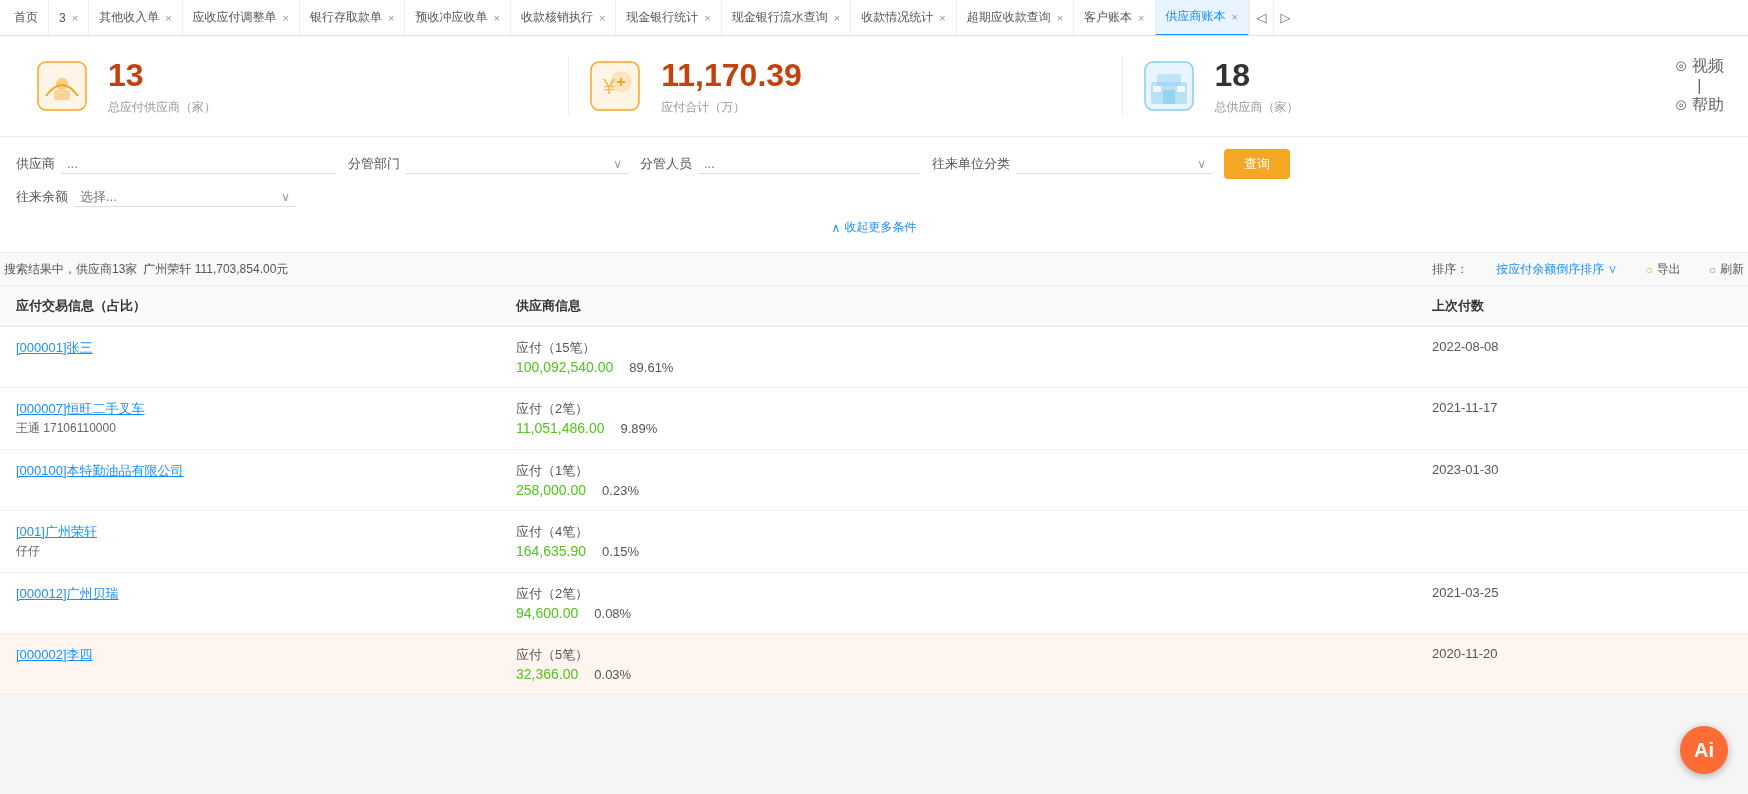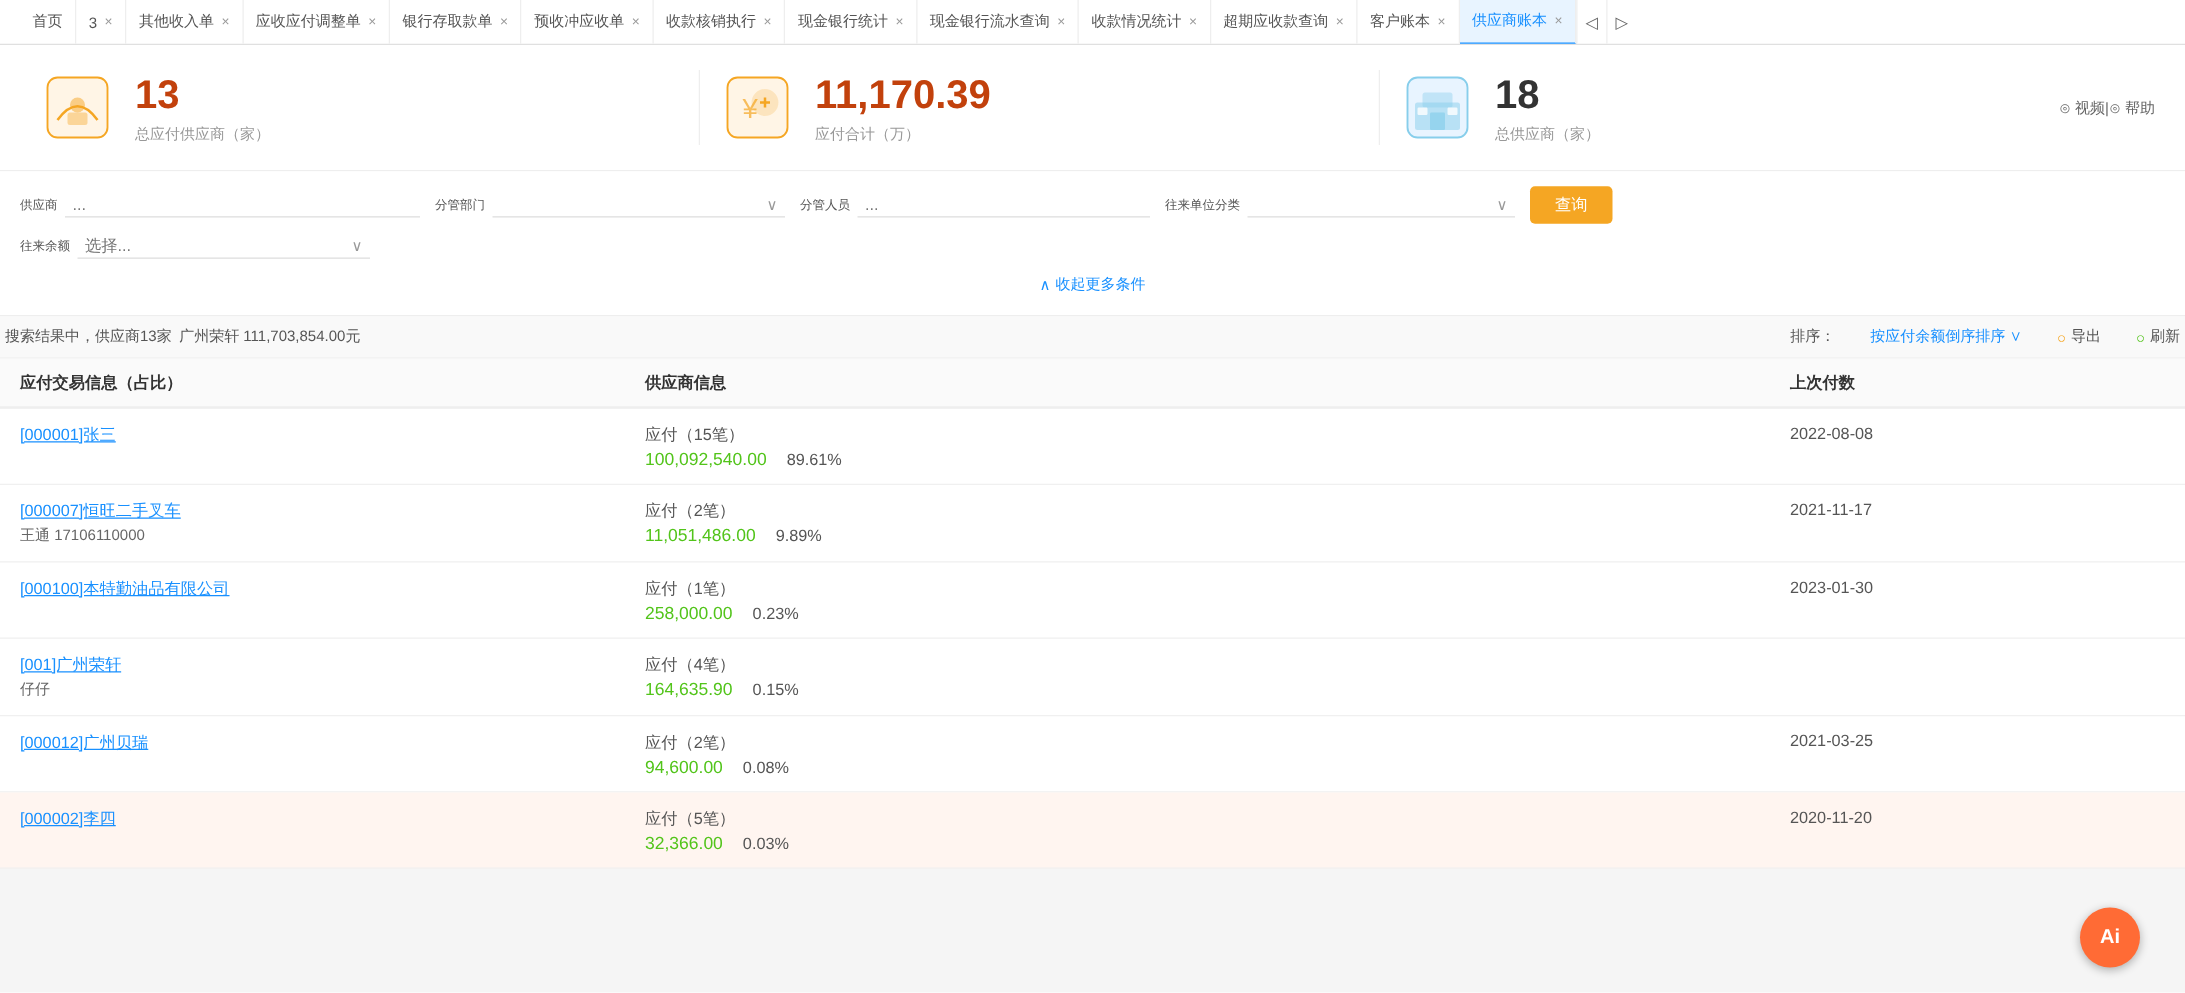--- a/index.html
+++ b/index.html
@@ -1,43 +1,43 @@
 <!DOCTYPE html>
 <html><head>
   <meta charset="utf-8">
   <style>
     * { margin: 0; padding: 0; box-sizing: border-box; }
     body { font-family: "Microsoft YaHei", Arial, sans-serif; font-size: 13px; background: #f5f5f5; color: #333; width: 1748px; min-height: 794px; overflow-x: hidden; }
 
     
-    .top-nav { display: flex; align-items: center; background: #fff; border-bottom: 1px solid #e0e0e0; height: 36px; padding: 0 16px; overflow: hidden; }
+    .top-nav { display: flex; align-items: center; background: #fff; border-bottom: 1px solid #e0e0e0; height: 36px; padding: 0 4px; overflow: hidden; }
     .nav-tab { display: flex; align-items: center; padding: 0 10px; height: 36px; font-size: 12px; color: #555; cursor: pointer; white-space: nowrap; border-right: 1px solid #eee; }
     .nav-tab.active { color: #1890ff; background: #e8f4ff; border-bottom: 2px solid #1890ff; }
     .nav-tab .close-icon { margin-left: 6px; color: #999; font-size: 11px; }
     .nav-arrow { width: 24px; height: 36px; display: flex; align-items: center; justify-content: center; cursor: pointer; color: #666; border-left: 1px solid #eee; }
 
     
     .summary-section { display: flex; background: #fff; padding: 12px 16px; border-bottom: 1px solid #eee; align-items: center; }
     .summary-card { display: flex; align-items: center; flex: 1; padding: 8px 16px; }
     .summary-card-divider { width: 1px; background: #eee; height: 60px; }
     .card-icon { width: 60px; height: 60px; margin-right: 16px; display: flex; align-items: center; justify-content: center; }
     .card-icon svg { width: 52px; height: 52px; }
     .card-content { display: flex; flex-direction: column; }
     .card-number { font-size: 32px; font-weight: bold; color: #c2410c; line-height: 1.2; }
     .card-label { font-size: 12px; color: #999; margin-top: 4px; }
     .card-number.black { color: #333; }
 
-    .help-area { display: flex; align-items: center; gap: 0; font-size: 12px; color: #666; margin-left: auto; padding-right: 8px; white-space: nowrap; }
+    .help-area { display: flex; align-items: center; gap: 0; font-size: 16px; color: #666; margin-left: auto; padding-right: 8px; white-space: nowrap; flex-direction: column; }
     .help-area span { cursor: pointer; }
 
     
     .filter-section { background: #fff; padding: 12px 16px; border-bottom: 1px solid #eee; }
     .filter-row { display: flex; align-items: center; gap: 12px; margin-bottom: 8px; flex-wrap: nowrap; }
     .filter-item { display: flex; align-items: center; gap: 6px; flex: 1; }
-    .filter-label { font-size: 10px; color: #555; white-space: nowrap; font-family: Liberation Mono, monospace; }
+    .filter-label { font-size: 13px; color: #555; white-space: nowrap; font-family: Liberation Mono, monospace; }
     .filter-select-wrapper { flex: 1; display: flex; align-items: center; border-bottom: 1px solid #ddd; padding: 2px 6px; }
     .filter-select-wrapper input { border: none; outline: none; flex: 1; font-size: 13px; color: #999; background: transparent; }
     .filter-select-wrapper .dropdown-arrow { color: #999; font-size: 12px; }
     .search-btn { background: #f5a623; color: #fff; border: none; padding: 6px 20px; border-radius: 4px; font-size: 13px; cursor: pointer; white-space: nowrap; }
 
     .collapse-bar { display: flex; justify-content: center; padding: 4px 0; cursor: pointer; color: #1890ff; font-size: 12px; gap: 4px; align-items: center; }
 
     
     .result-bar { display: flex; align-items: center; justify-content: space-between; padding: 8px 4px; background: #f9f9f9; border-bottom: 1px solid #eee; font-size: 12px; color: #555; }
     .result-info { display: flex; align-items: center; gap: 6px; }
@@ -354,13 +354,13 @@
           <span class="payable-percent">0.03%</span>
         </div>
       </div>
       <div class="cell">
         <span class="last-pay-date">2020-11-20</span>
       </div>
     </div>
     </div>
 </div>
 
-<div style="position:fixed; bottom:20px; right:36px; background:#ff6b35; color:#fff; border-radius:50%; width:48px; height:48px; display:flex; align-items:center; justify-content:center; font-size:16px; font-weight:bold; cursor:pointer; box-shadow: 0 2px 8px rgba(0,0,0,0.3);">Ai</div>
+<div style="position:fixed; bottom:20px; right:20px; background:#ff6b35; color:#fff; border-radius:50%; width:48px; height:48px; display:flex; align-items:center; justify-content:center; font-size:20px; font-weight:bold; cursor:pointer; box-shadow: 0 2px 8px rgba(0,0,0,0.3);">Ai</div>
 
 </body></html>

